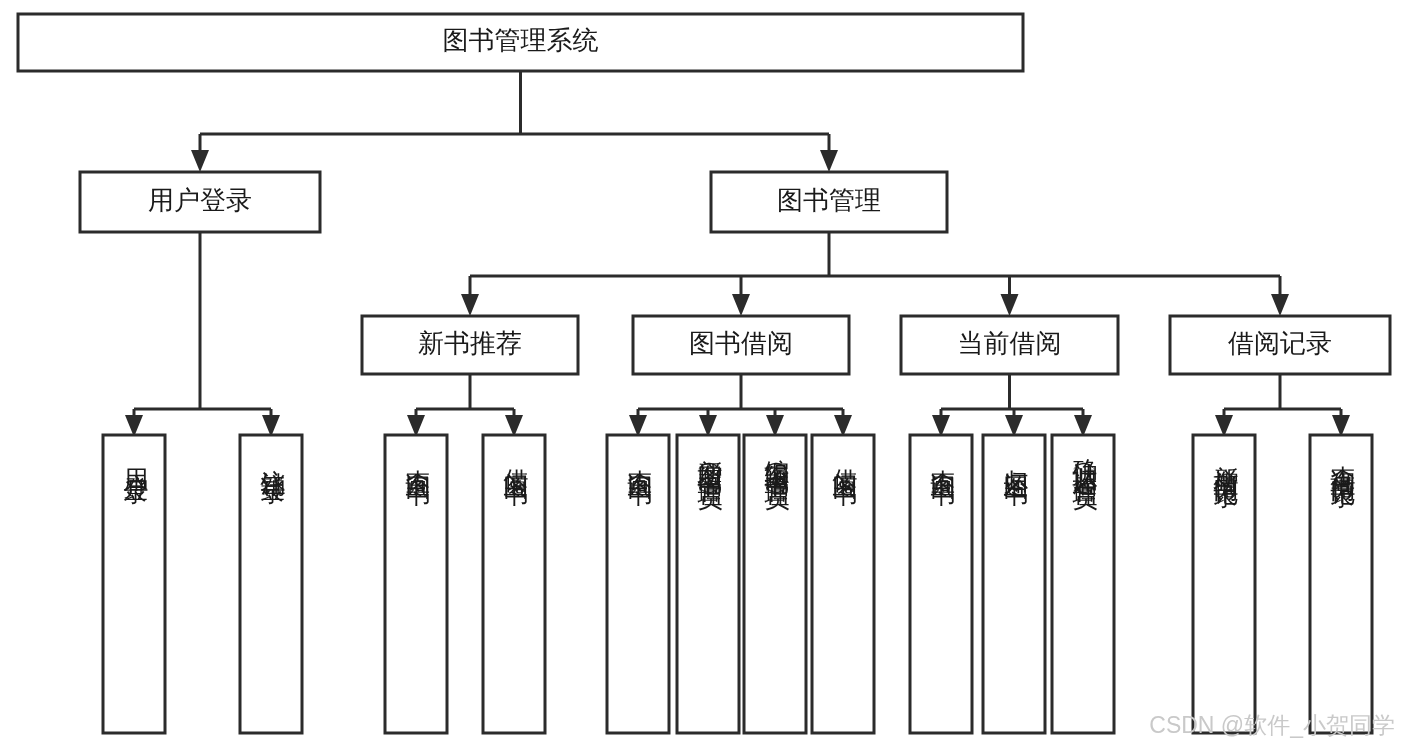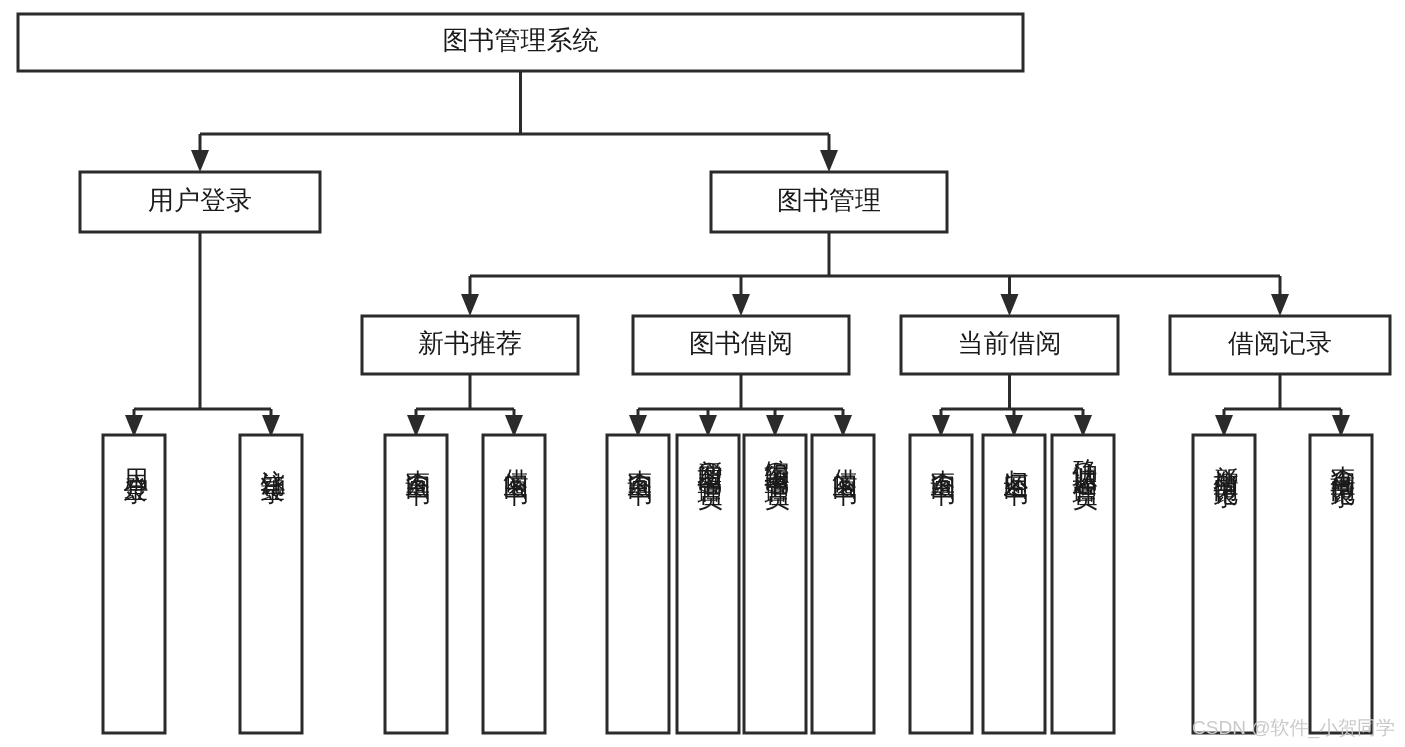--- a/index.html
+++ b/index.html
@@ -53,21 +53,21 @@
   }
   .arrow-head {
     fill: #2b2b2b;
     stroke: none;
   }
   .watermark {
     position: absolute;
     right: 10px;
     bottom: 6px;
     font-family: "Liberation Sans", "DejaVu Sans", sans-serif;
-    font-size: 19px;
+    font-size: 23px;
     color: #c9c9c9;
     white-space: nowrap;
     user-select: none;
   }
 </style>
 </head>
 <body>
 
 <div id="diagram-root">
   <svg class="diagram" viewBox="0 0 1405 747">

